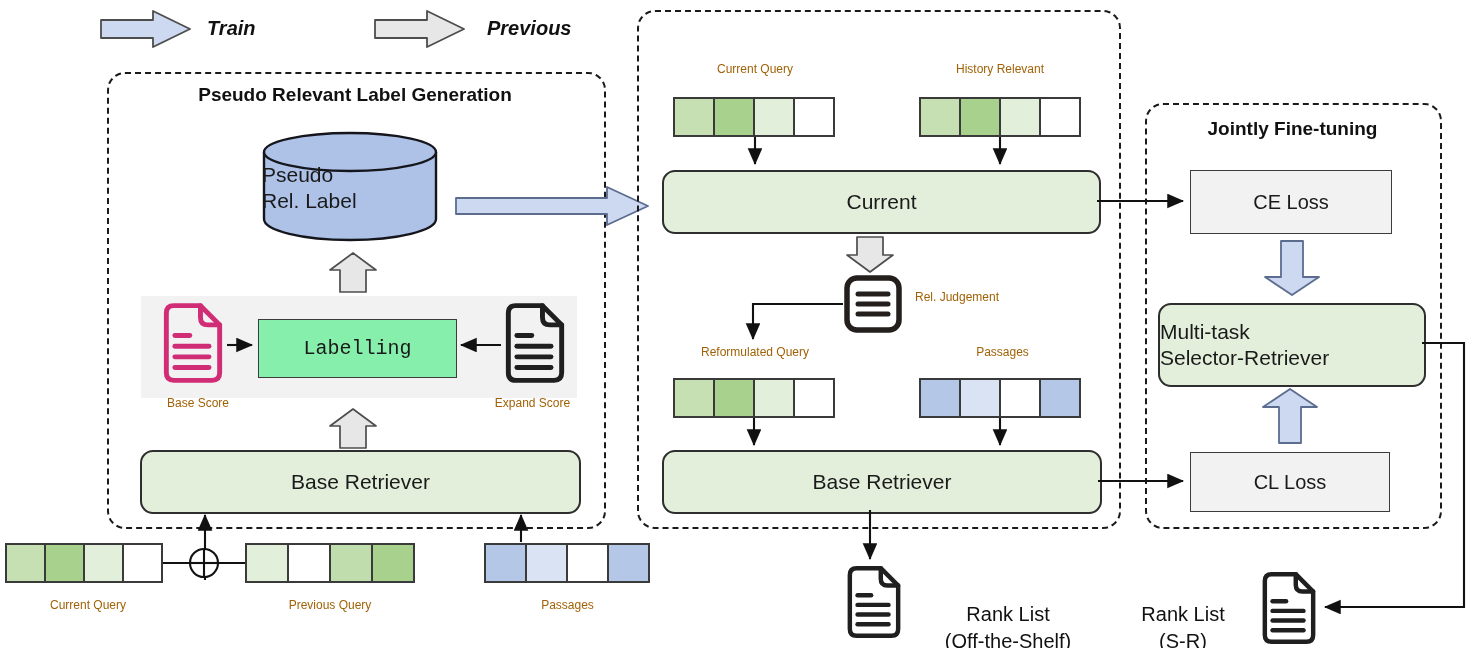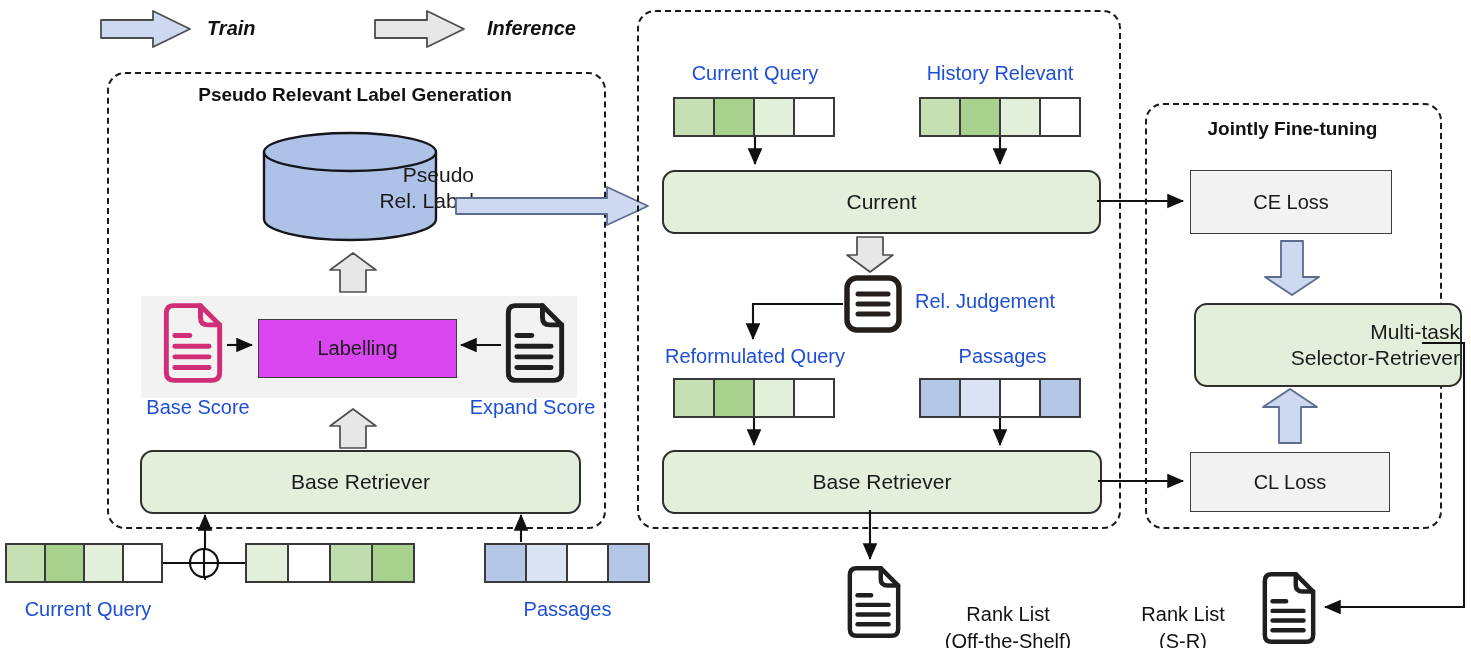--- a/index.html
+++ b/index.html
@@ -6,49 +6,49 @@
   .canvas{position:relative;width:1471px;height:648px;background:#ffffff;overflow:hidden;
           font-family:"Liberation Sans",sans-serif;color:#1a1a1a;}
   .abs{position:absolute;}
   .panel{border:2.5px dashed #1a1a1a;border-radius:18px;}
   .panel-title{font-weight:bold;font-size:19px;text-align:center;color:#111;}
   .legend-label{font-weight:bold;font-style:italic;font-size:20px;color:#111;}
   .greenbox{background:#e3efdb;border:2px solid #2e2e2e;border-radius:13px;
             display:flex;align-items:center;justify-content:center;font-size:21px;}
   .graybox{background:#f2f2f2;border:1.6px solid #3c3c3c;
            display:flex;align-items:center;justify-content:center;font-size:20px;}
-  .whitebox{background:#d946ef;border:1.6px solid #3c3c3c;
-            display:flex;align-items:center;justify-content:center;font-size:20px;}
-  .lbl{font-size:20px;text-align:center;color:#1d4ed8;white-space:nowrap;}
+  .whitebox{background:#86efac;border:1.6px solid #3c3c3c;
+            display:flex;align-items:center;justify-content:center;font-size:20px;font-family:Liberation Mono, monospace;}
+  .lbl{font-size:12px;text-align:center;color:#a16207;white-space:nowrap;}
   .lbl2{font-size:20px;text-align:center;color:#111;line-height:27px;margin-top:29px;}
   .bar{display:flex;border:2px solid #3a3a3a;background:#fff;box-sizing:border-box;}
   .bar>div{flex:1;border-right:2px solid #3a3a3a;}
   .bar>div:last-child{border-right:none;}
-  .twoline{display:flex;flex-direction:column;align-items:flex-end;justify-content:center;
-           line-height:26px;margin-left:36px;}
+  .twoline{display:flex;flex-direction:column;align-items:flex-start;justify-content:center;
+           line-height:26px;}
   svg{display:block;}
 </style>
 </head>
 <body>
 
 <div class="canvas">
 
   <div class="abs" style="left:100px;top:10px;width:92px;height:38px;">
     <svg width="92" height="38" viewBox="0 0 92 38">
       <polygon points="1,10 53,10 53,1 90,19 53,37 53,28 1,28" fill="#cdd9f0" stroke="#4d4d4d" stroke-width="1.8" stroke-linejoin="round"></polygon>
     </svg>
   </div>
   <div class="abs legend-label" style="left:207px;top:17px;">Train</div>
 
   <div class="abs" style="left:374px;top:10px;width:92px;height:38px;">
     <svg width="92" height="38" viewBox="0 0 92 38">
       <polygon points="1,10 53,10 53,1 90,19 53,37 53,28 1,28" fill="#e8e7e7" stroke="#4d4d4d" stroke-width="1.8" stroke-linejoin="round"></polygon>
     </svg>
   </div>
-  <div class="abs legend-label" style="left:487px;top:17px;">Inference</div>
+  <div class="abs legend-label" style="left:487px;top:17px;">Previous</div>
 
   <div class="abs panel" style="left:107px;top:72px;width:495px;height:453px;"></div>
   <div class="abs panel-title" style="left:120px;top:84px;width:470px;">Pseudo Relevant Label Generation</div>
 
   <div class="abs" style="left:141px;top:296px;width:436px;height:102px;background:#f3f2f2;"></div>
 
   <div class="abs" style="left:262px;top:131px;width:176px;height:112px;">
     <svg width="176" height="112" viewBox="0 0 176 112">
       <path d="M2,21 L2,88 A86,21 0 0 0 174,88 L174,21" fill="#aec2e8" stroke="#15151c" stroke-width="2.4"></path>
       <ellipse cx="88" cy="21" rx="86" ry="19" fill="#aec2e8" stroke="#15151c" stroke-width="2.4"></ellipse>
@@ -122,20 +122,21 @@
       <div style="background: rgb(169, 209, 142);"></div>
     </div>
   <div class="abs bar" style="left:484px;top:543px;width:166px;height:40px;">
       <div style="background: rgb(180, 199, 231);"></div>
       <div style="background: rgb(218, 227, 243);"></div>
       <div style="background: rgb(255, 255, 255);"></div>
       <div style="background: rgb(180, 199, 231);"></div>
     </div>
 
   <div class="abs lbl" style="left:8px;top:598px;width:160px;">Current Query</div>
+  <div class="abs lbl" style="left:240px;top:598px;width:180px;">Previous Query</div>
   <div class="abs lbl" style="left:495px;top:598px;width:145px;">Passages</div>
 
   <div class="abs panel" style="left:637px;top:10px;width:480px;height:515px;"></div>
 
   <div class="abs lbl" style="left:660px;top:62px;width:190px;">Current Query</div>
   <div class="abs lbl" style="left:905px;top:62px;width:190px;">History Relevant</div>
   <div class="abs bar" style="left:673px;top:97px;width:162px;height:40px;">
       <div style="background: rgb(198, 224, 180);"></div>
       <div style="background: rgb(169, 209, 142);"></div>
       <div style="background: rgb(226, 239, 218);"></div>

